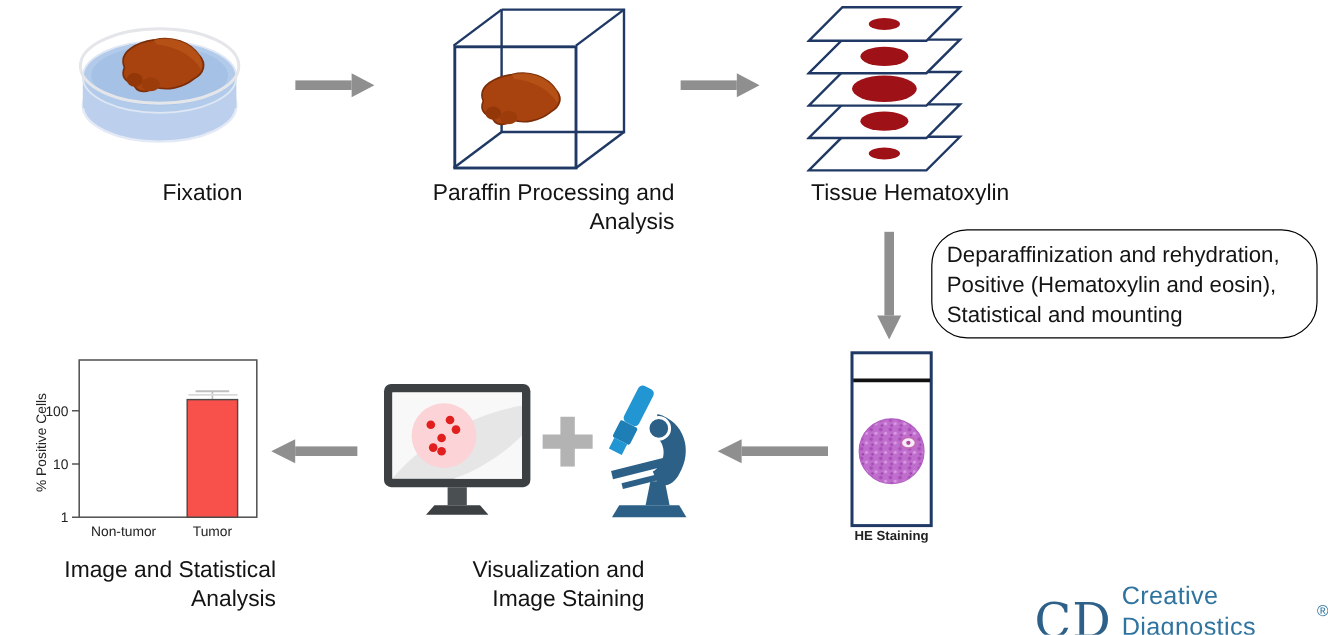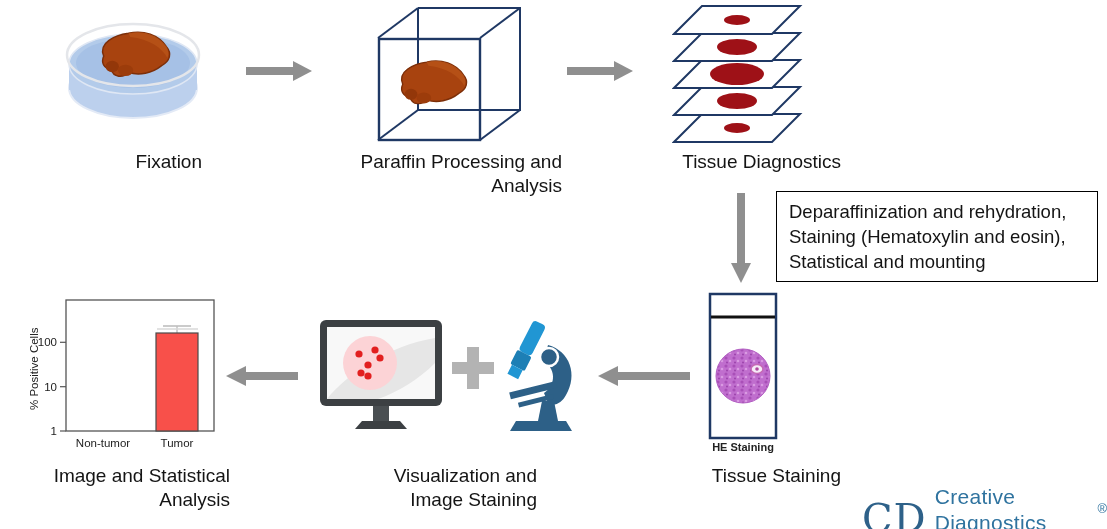--- a/index.html
+++ b/index.html
@@ -71,30 +71,30 @@
     <ellipse cx="65" cy="43" rx="20" ry="8" fill="#9e1117"></ellipse>
     <ellipse cx="65" cy="70" rx="27" ry="11" fill="#9e1117"></ellipse>
     <ellipse cx="65" cy="97" rx="20" ry="8" fill="#9e1117"></ellipse>
     <ellipse cx="65" cy="124" rx="13" ry="5" fill="#9e1117"></ellipse>
   </svg>
 
   <div class="abs step-label" style="left:52px; top:150px; width:150px;">Fixation</div>
 
   <div class="abs step-label" style="left:332px; top:150px; width:230px;">Paraffin Processing and Analysis</div>
 
-  <div class="abs step-label" style="left:641px; top:150px; width:200px;">Tissue Diagnostics</div>
+  <div class="abs step-label" style="left:641px; top:150px; width:200px;">Tissue Hematoxylin</div>
 
   <svg class="abs" style="left:729px; top:193px;" width="24" height="90" viewBox="0 0 24 90">
     <rect x="8" y="0" width="8" height="70" fill="#8f8f8f"></rect>
     <polygon points="2,70 12,90 22,70" fill="#8f8f8f"></polygon>
   </svg>
 
-  <div class="abs info-box" style="left:776px; top:191px; width:322px;">
+  <div class="abs info-box" style="left:776px; top:191px; width:322px;border-radius:30px;">
     <div>Deparaffinization and rehydration,</div>
-    <div>Staining (Hematoxylin and eosin),</div>
+    <div>Positive (Hematoxylin and eosin),</div>
     <div>Statistical and mounting</div>
   </div>
 
   <svg class="abs" style="left:24px; top:288px;" width="196" height="168" viewBox="0 0 196 168">
     <rect x="42" y="12" width="148" height="131" fill="#ffffff" stroke="#555" stroke-width="1.3"></rect>
 
     <line x1="36" y1="143" x2="42" y2="143" stroke="#555" stroke-width="1.2"></line>
     <line x1="36" y1="98.7" x2="42" y2="98.7" stroke="#555" stroke-width="1.2"></line>
     <line x1="36" y1="54.3" x2="42" y2="54.3" stroke="#555" stroke-width="1.2"></line>
 
@@ -178,21 +178,20 @@
     <ellipse cx="49" cy="77" rx="6" ry="4.5" fill="#f6ecf8" stroke="#c469b4" stroke-width="1.5"></ellipse>
     <circle cx="49" cy="77" r="1.8" fill="#b0489f"></circle>
   </svg>
 
   <div class="abs he-caption" style="left:678px; top:441px; width:130px;font-weight:bold;">HE Staining</div>
 
   <div class="abs step-label" style="left:30px; top:464px; width:200px;">Image and Statistical Analysis</div>
 
   <div class="abs step-label" style="left:357px; top:464px; width:180px;">Visualization and Image Staining</div>
 
-  <div class="abs step-label" style="left:641px; top:464px; width:200px;">Tissue Staining</div>
 
   <div class="abs logo" style="left:862px; top:484px;">
     <span class="logo-cd">CD</span>
     <span class="logo-name">Creative Diagnostics</span>
     <span class="logo-reg">®</span>
   </div>
 
 </div>
 
 </body></html>

